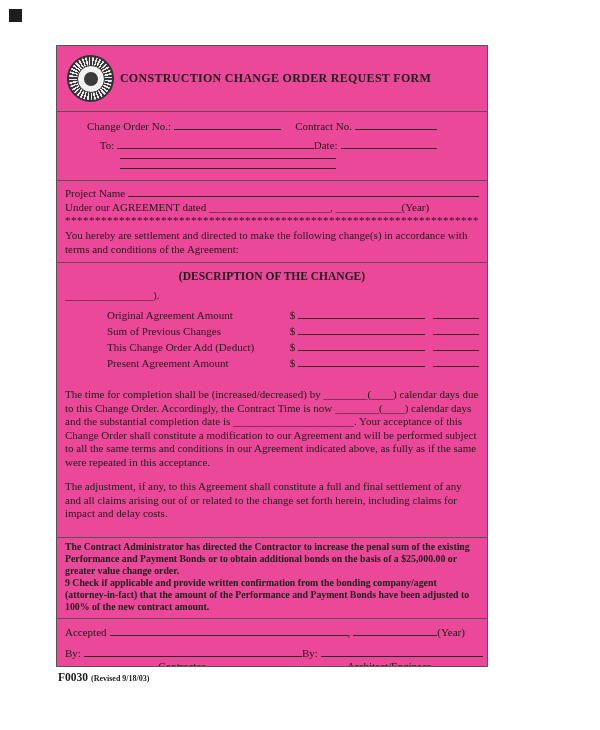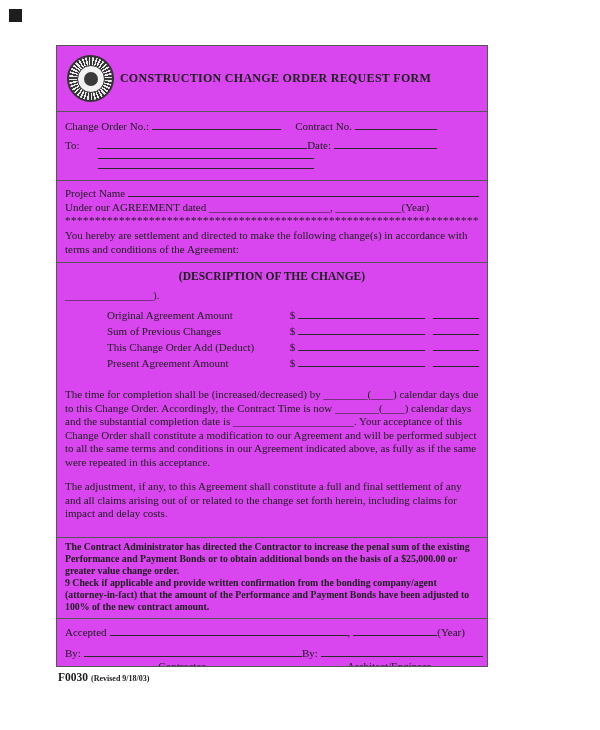--- a/index.html
+++ b/index.html
@@ -10,21 +10,21 @@
     color:#1c1c1c;
     position:relative;
     font-size:11px;
   }
   .corner-square { position:absolute; left:9px; top:9px; width:13px; height:13px; background:#1e1e1e; }
 
   .form-box {
     position:absolute; left:56px; top:45px;
     width:432px; height:622px;
     border:1px solid #555;
-    background:#d946ef;
+    background:#ec4899;
     overflow:hidden;
   }
 
   
   .form-header { display:flex; align-items:center; height:66px; border-bottom:1px solid #555; padding:0 10px; }
   .seal { width:47px; height:47px; border-radius:50%; border:2px solid #333; position:relative; flex:0 0 auto;
           display:flex; align-items:center; justify-content:center;
           background:repeating-conic-gradient(#3a3a3a 0 5deg, #e9e9e9 5deg 10deg); }
   .seal-inner { width:28px; height:28px; border-radius:50%; background:#f2f2f2; border:1px solid #333;
                 display:flex; align-items:center; justify-content:center; }
@@ -33,23 +33,23 @@
 
   
   .row { display:flex; align-items:flex-end; }
   .blank { border-bottom:1px solid #2b2b2b; display:inline-block; height:0; align-self:flex-end; margin:0 0 2px 3px; }
   .grow { flex:1; }
   .hline { border-top:1px solid #555; }
   .lbl { white-space:nowrap; }
 
   
   .sec-fields { padding:8px 50px 7px 8px; }
-  .sec-fields .row { margin-bottom:7px; }
+  .sec-fields .row { margin-bottom:7px;margin-left:22px; }
   .sec-fields .row:last-child { margin-bottom:2px; }
-  .to-lbl { display:inline-block; width:30px; }
+  .to-lbl { display:inline-block; width:30px;text-align:right; }
   .gap-r { margin-right:14px; }
   .w-contract { width:82px; }
   .w-to { width:216px; }
   .w-date { width:106px; }
   .indent-to { margin-left:33px; }
 
   
   .sec-b { padding:6px 8px 6px 8px; }
   .sec-b .row { }
   .agreement-line { margin:2px 0 1px 0; }

